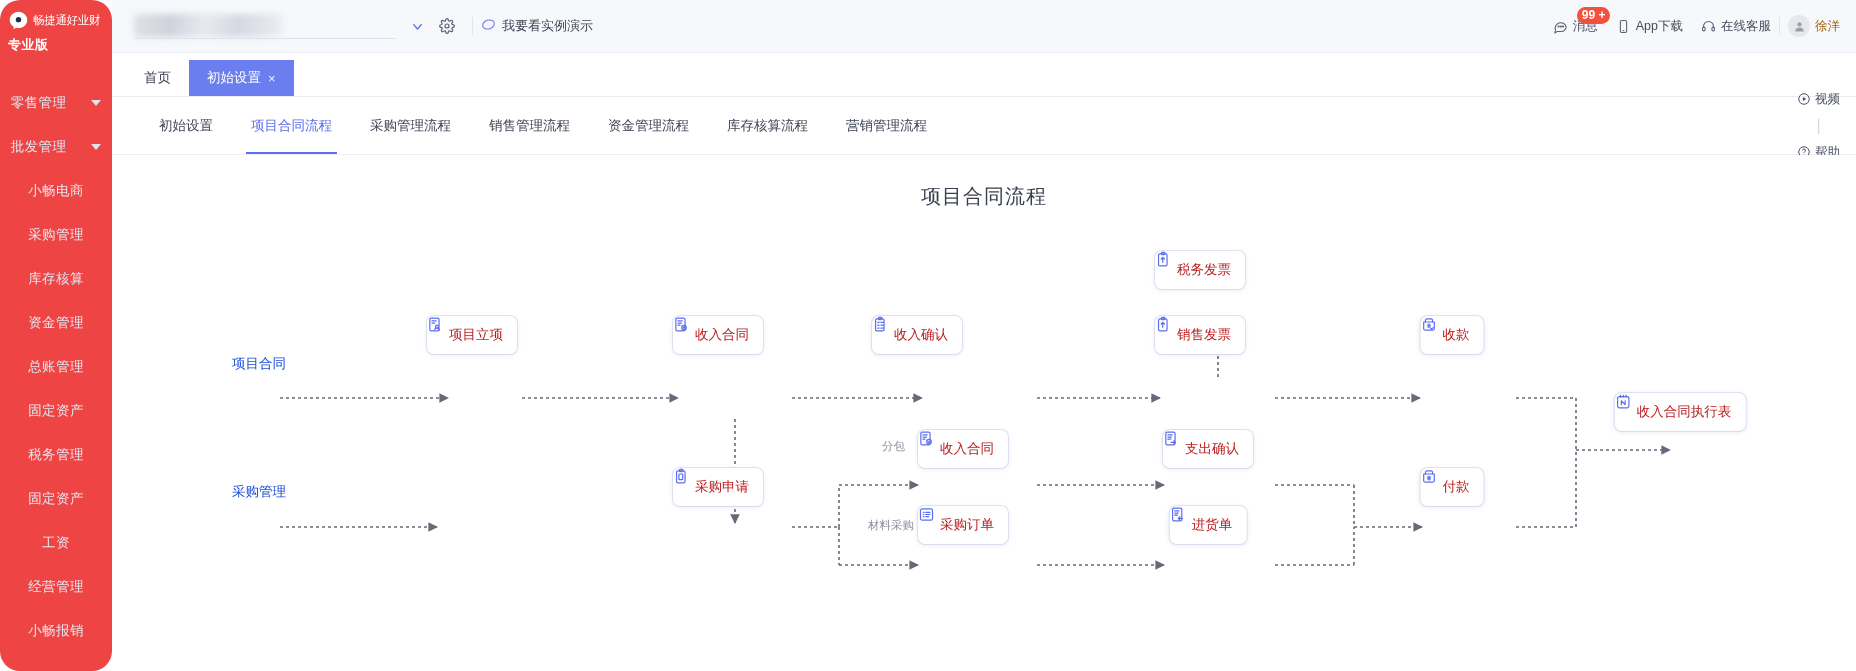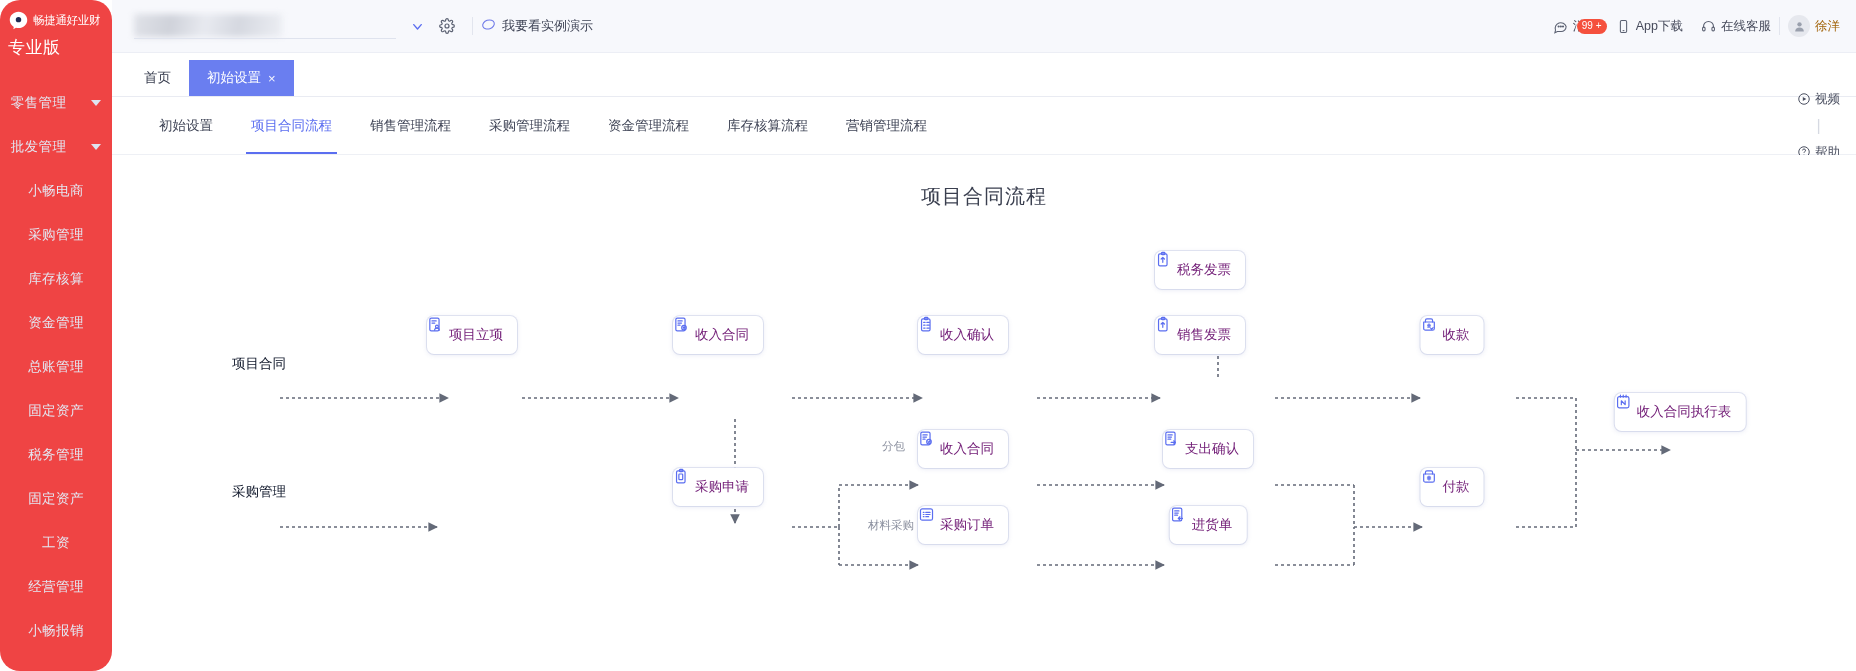--- a/index.html
+++ b/index.html
@@ -14,21 +14,21 @@
   .sidebar {
     width: 112px; height: 671px; background: #ef4444; flex: 0 0 112px;
     position: relative; overflow: hidden; border-radius: 20px;
   }
   .logo-wrap { height: 73px; padding: 10px 0 0 8px; position: relative; }
   .logo-row { display: flex; align-items: center; gap: 4px; }
   .logo-mark { width: 21px; height: 21px; flex: 0 0 21px; }
   .logo-text { color: #fff; font-size: 11.5px; letter-spacing: -0.3px; white-space: nowrap; }
   .logo-badge {
     position: absolute; left: 8px; top: 36px; color: #ffffff;
-    font-size: 17px; font-weight: 400; letter-spacing: 0.5px;
+    font-size: 13px; font-weight: 700; letter-spacing: 0.5px;
   }
   .nav-list { padding-top: 8px; }
   .nav-item {
     height: 44px; display: flex; align-items: center; justify-content: center;
     color: #e3e7f2; font-size: 13.5px; letter-spacing: 0.4px; cursor: pointer;
     position: relative;
     gap: 19px;
   }
   .nav-item .caret {
     margin-left: 6px; width: 0; height: 0;
@@ -55,23 +55,22 @@
   }
   .chev-down { width: 26px; display: flex; align-items: center; justify-content: center; cursor: pointer; }
   .gear-btn { width: 34px; display: flex; align-items: center; justify-content: center; cursor: pointer; }
   .vdiv { width: 1px; height: 18px; background: #e2e5ee; margin: 0 8px; }
   .demo-link { display: flex; align-items: center; gap: 6px; color: #3d4254; font-size: 13px; cursor: pointer; }
   .spacer { flex: 1; }
   .hdr-actions { display: flex; align-items: center; gap: 18px; }
   .hdr-item { display: flex; align-items: center; gap: 5px; color: #474b5c; font-size: 12.5px; cursor: pointer; position: relative; }
   .badge {
     position: absolute; left: 24px; top: -11px; background: #f5503d; color: #fff;
-    font-size: 10px; font-weight: 400; border-radius: 9px; padding: 1px 5px 2px; line-height: 1.2;
+    font-size: 12px; font-weight: 700; border-radius: 9px; padding: 1px 5px 2px; line-height: 1.2;
     white-space: nowrap;
-    margin-top: 12px;
   }
   .avatar {
     width: 22px; height: 22px; border-radius: 50%; background: #e6e8ee;
     display: flex; align-items: center; justify-content: center;
   }
   .user-name { color: #a16207; font-size: 12.5px; }
 
   
   .tabstrip { height: 44px; background: #fff; display: flex; align-items: flex-end; padding-left: 14px; border-bottom: 1px solid #e9ebf2; }
   .tab {
@@ -107,26 +106,26 @@
     position: absolute; left: 0; right: 0; top: 28px; text-align: center;
     font-size: 20px; color: #3a3f4f; letter-spacing: 1px;
   }
   .flow { position: absolute; inset: 0; }
   .flow svg { position: absolute; left: 0; top: 0; width: 100%; height: 100%; }
 
   .node {
     position: absolute; height: 38px; display: flex; align-items: center; gap: 8px;
     padding: 0 14px; background: #fff; border-radius: 7px;
     box-shadow: 0 1px 5px rgba(92,104,180,.16), 0 0 0 1px rgba(226,229,242,.9);
-    font-size: 13.5px; color: #701a75; white-space: nowrap; cursor: pointer;
+    font-size: 13.5px; color: #b91c1c; white-space: nowrap; cursor: pointer;
   }
   .node .ico { width: 17px; height: 17px; flex: 0 0 17px; display: block; }
 
   .rowlabel {
-    position: absolute; font-size: 13.5px; color: #0f172a; white-space: nowrap;
+    position: absolute; font-size: 13.5px; color: #1d4ed8; white-space: nowrap;
   }
   .edgelabel {
     position: absolute; font-size: 11.5px; color: #8a8f9e; white-space: nowrap;
   }
 </style>
 </head>
 <body>
 
 <div class="app">
 
@@ -270,22 +269,22 @@
         <div class="tab active">
           <span>初始设置</span>
           <span class="x">×</span>
         </div>
       </div>
 
     <div class="modbar">
       <div class="mods">
           <div class="mod">初始设置</div>
           <div class="mod active">项目合同流程</div>
+          <div class="mod">采购管理流程</div>
           <div class="mod">销售管理流程</div>
-          <div class="mod">采购管理流程</div>
           <div class="mod">资金管理流程</div>
           <div class="mod">库存核算流程</div>
           <div class="mod">营销管理流程</div>
         </div>
       <div class="spacer"></div>
       <div class="helpers">
           <div class="helper">
             <span style="display: flex;">
               <svg width="14" height="14" viewBox="0 0 24 24" fill="none" stroke="#4a4f60" stroke-width="1.7">
                 <circle cx="12" cy="12" r="9"></circle>
@@ -384,21 +383,21 @@
             <span style="display: flex;">
               <svg class="ico" viewBox="0 0 24 24" fill="none" stroke="#5b6ef0" stroke-width="1.7" stroke-linecap="round" stroke-linejoin="round">
                 <rect x="4" y="3" width="13" height="18" rx="2"></rect>
                 <path d="M7 7h6M7 10h5M7 13h3"></path>
                 <circle cx="15.5" cy="16.5" r="3.2"></circle>
                 <path d="M15.5 15v3M14.3 16.5h2.4"></path>
               </svg>
             </span>
             <span>收入合同</span>
           </div>
-          <div class="node" style="left: 851px; top: 180px; transform: translate(-50%, -50%); text-align: right;">
+          <div class="node" style="left: 805px; top: 180px; transform: translate(-50%, -50%); text-align: right;">
             <span style="display: flex;">
               <svg class="ico" viewBox="0 0 24 24" fill="none" stroke="#5b6ef0" stroke-width="1.7" stroke-linecap="round" stroke-linejoin="round">
                 <rect x="5" y="4" width="12" height="17" rx="2"></rect>
                 <rect x="9" y="2" width="5" height="3" rx="1"></rect>
                 <path d="M8 9h2M8 13h2M8 17h2"></path>
                 <path d="M12.5 9h3.5M12.5 13h3.5M12.5 17h3.5"></path>
               </svg>
             </span>
             <span>收入确认</span>
           </div>

